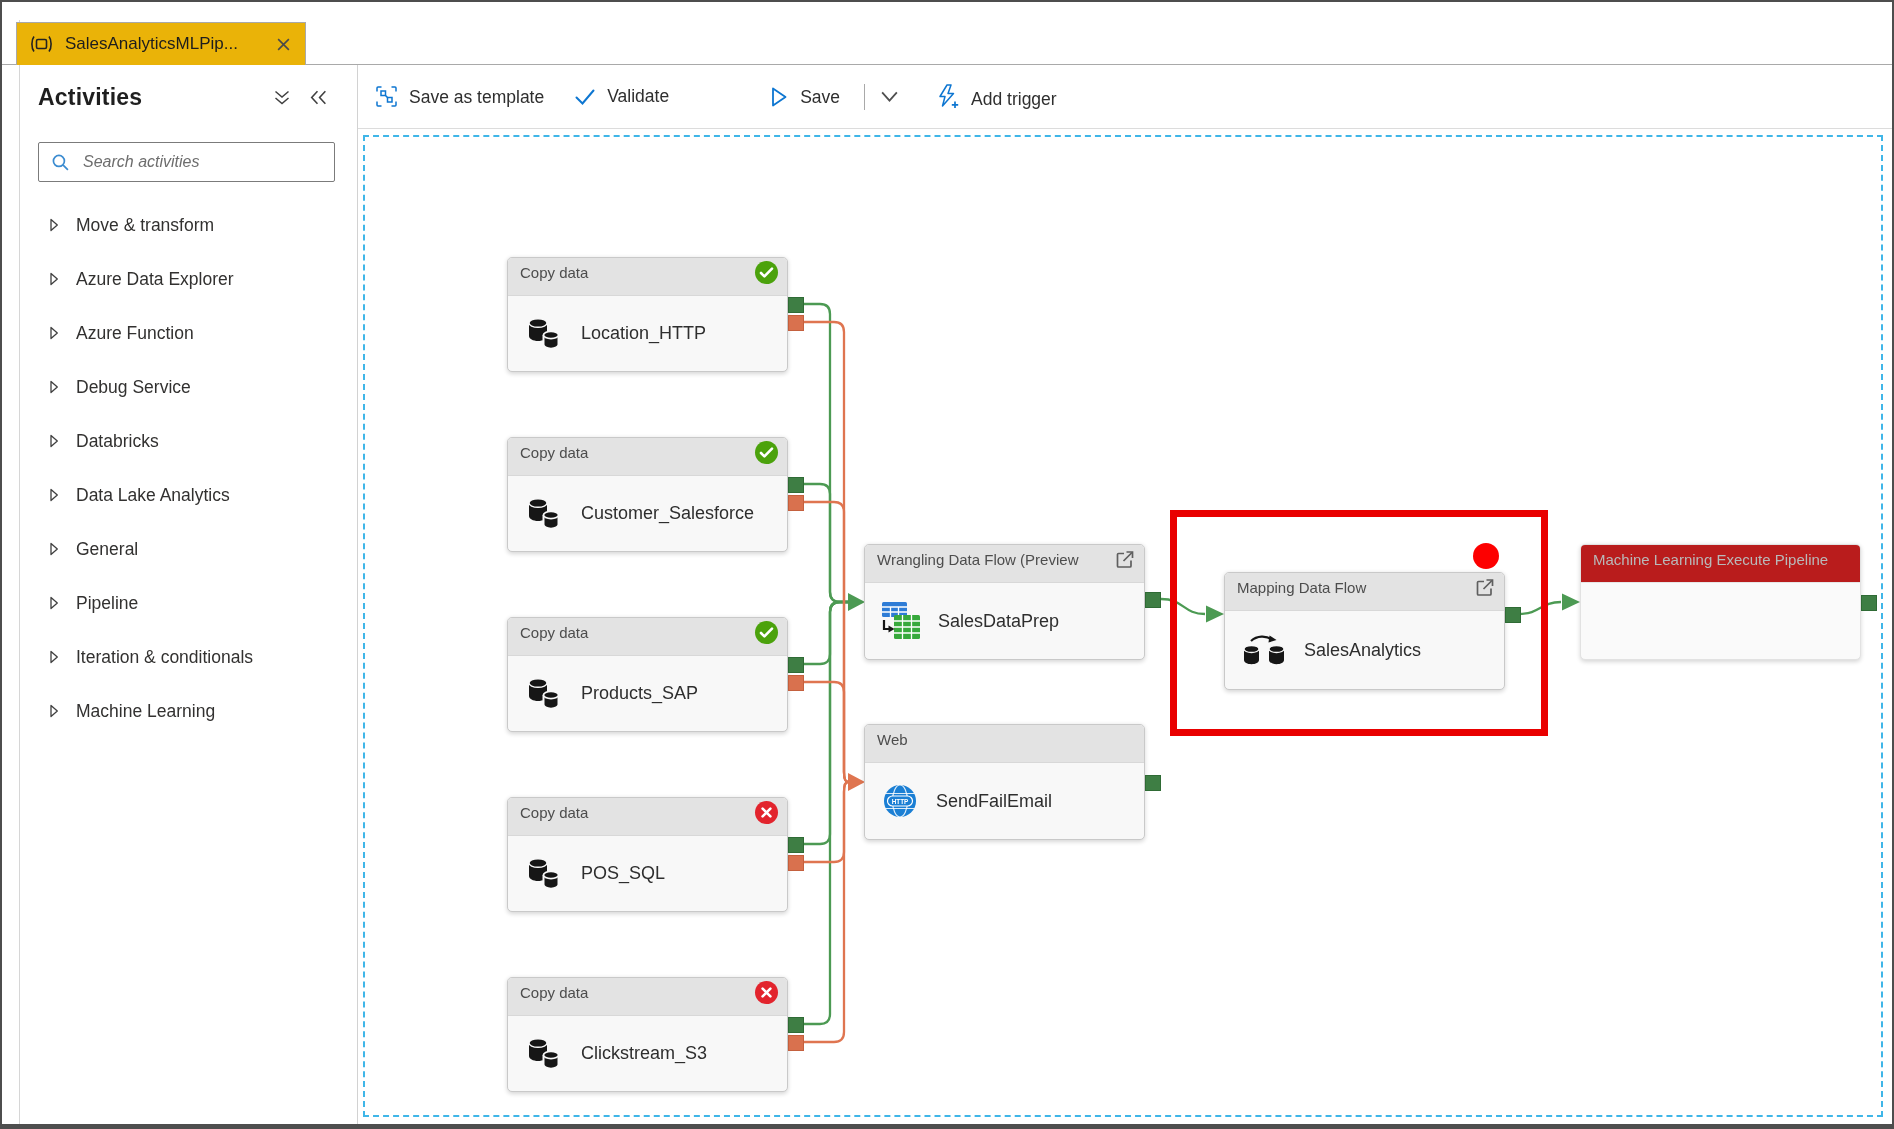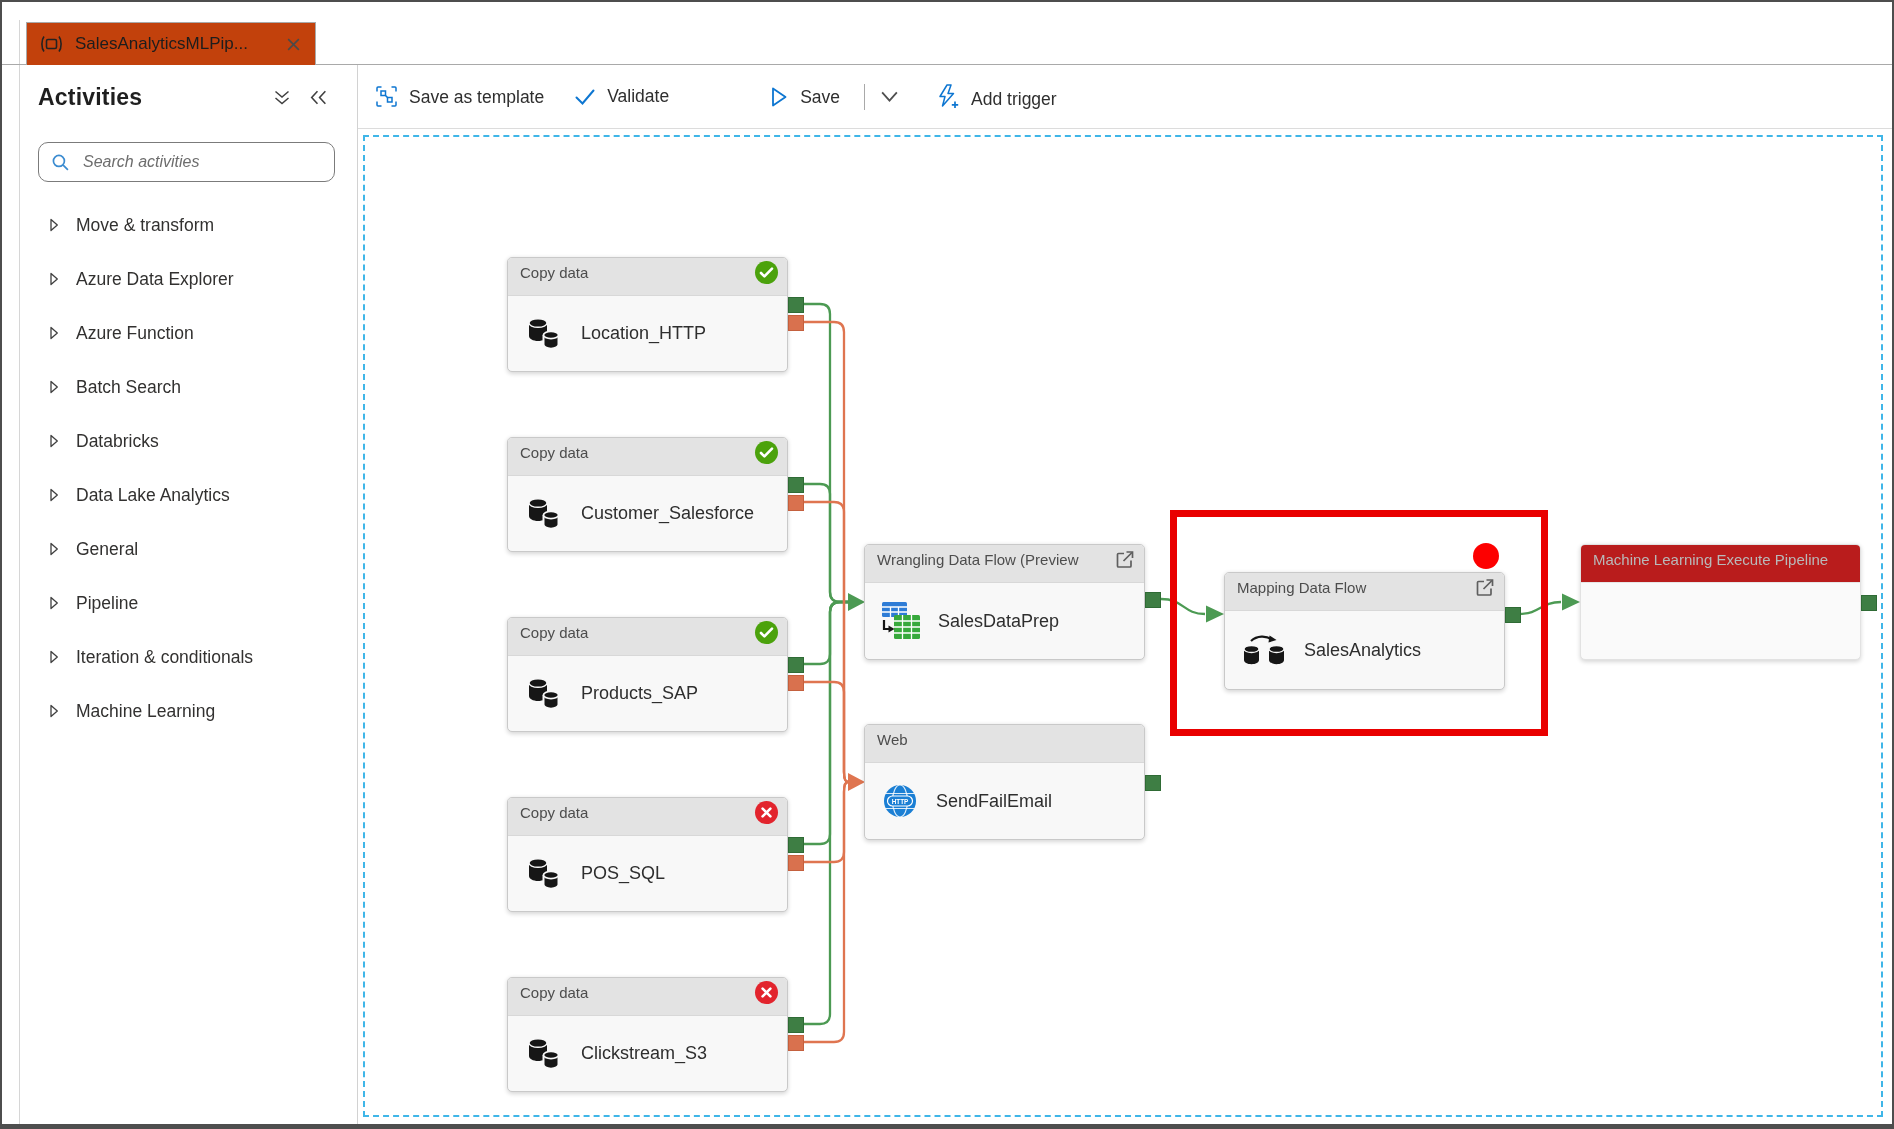--- a/index.html
+++ b/index.html
@@ -7,29 +7,29 @@
   .window{position:absolute;inset:0;border:2px solid #4e4e4e;border-bottom-width:5px;box-sizing:border-box;background:#fff;overflow:hidden;}
 
   
   .left-gutter{position:absolute;left:17px;top:18px;bottom:0;width:1px;background:#d6d6d6;}
   .tabbar-line{position:absolute;left:0;right:0;top:62px;height:1px;background:#a9a9a9;}
   .sidebar-divider{position:absolute;left:355px;top:63px;bottom:0;width:1px;background:#d2d2d2;}
   .toolbar-border{position:absolute;left:356px;right:0;top:126px;height:1px;background:#dcdcdc;}
   .canvas-border{position:absolute;left:361px;top:133px;right:9px;bottom:7px;border:2px dashed #3fb6e8;z-index:0;}
 
   
-  .tab{position:absolute;left:24px;top:20px;width:290px;height:43px;background:#c2410c;border:1px solid #a9a9a9;border-bottom:none;z-index:2;display:flex;align-items:center;gap:11px;padding:0 12px 0 12px;box-sizing:border-box;}
+  .tab{position:absolute;left:14px;top:20px;width:290px;height:43px;background:#eab308;border:1px solid #a9a9a9;border-bottom:none;z-index:2;display:flex;align-items:center;gap:11px;padding:0 12px 0 12px;box-sizing:border-box;}
   .tab-title{font-size:17px;color:#1d1d1d;white-space:nowrap;overflow:hidden;flex:1;}
   .tab .close{display:flex;cursor:pointer;padding:2px;}
 
   
   .sidebar-header{position:absolute;left:36px;top:82px;width:290px;display:flex;align-items:center;}
   .sidebar-title{font-size:23px;font-weight:600;color:#1f1f1f;letter-spacing:.2px;}
   .sidebar-header .icons{margin-left:auto;display:flex;gap:16px;align-items:center;}
-  .search-box{position:absolute;left:36px;top:140px;width:297px;height:40px;border:1px solid #7b7b7b;border-radius:10px;display:flex;align-items:center;gap:11px;padding:0 10px 0 12px;box-sizing:border-box;background:#fff;}
+  .search-box{position:absolute;left:36px;top:140px;width:297px;height:40px;border:1px solid #7b7b7b;border-radius:2px;display:flex;align-items:center;gap:11px;padding:0 10px 0 12px;box-sizing:border-box;background:#fff;}
   .search-box input{border:none;outline:none;flex:1;font-size:16px;font-family:"Liberation Sans",sans-serif;color:#333;background:transparent;}
   .search-box input::placeholder{font-style:italic;color:#6d6d6d;}
   .side-items{position:absolute;left:0;top:196px;width:354px;}
   .side-item{height:54px;display:flex;align-items:center;gap:17px;padding-left:47px;cursor:pointer;}
   .side-item span{font-size:17.5px;color:#323130;}
 
   
   .toolbar{position:absolute;left:356px;right:0;top:63px;height:63px;display:flex;align-items:center;background:#fff;}
   .tb-item{display:flex;align-items:flex-end;gap:11px;cursor:pointer;}
   .tb-item span{font-size:17.5px;color:#2f2f2f;}
@@ -133,21 +133,21 @@
           </svg>
         </span>
         <span>Azure Function</span>
       </div>
     <div class="side-item">
         <span style="display:flex">
           <svg width="10" height="14" viewBox="0 0 10 14" fill="none" stroke="#3f3f3f" stroke-width="1.3" stroke-linejoin="round">
             <path d="M2 1.5 L8.3 7 L2 12.5 Z"></path>
           </svg>
         </span>
-        <span>Batch Search</span>
+        <span>Debug Service</span>
       </div>
     <div class="side-item">
         <span style="display:flex">
           <svg width="10" height="14" viewBox="0 0 10 14" fill="none" stroke="#3f3f3f" stroke-width="1.3" stroke-linejoin="round">
             <path d="M2 1.5 L8.3 7 L2 12.5 Z"></path>
           </svg>
         </span>
         <span>Databricks</span>
       </div>
     <div class="side-item">

